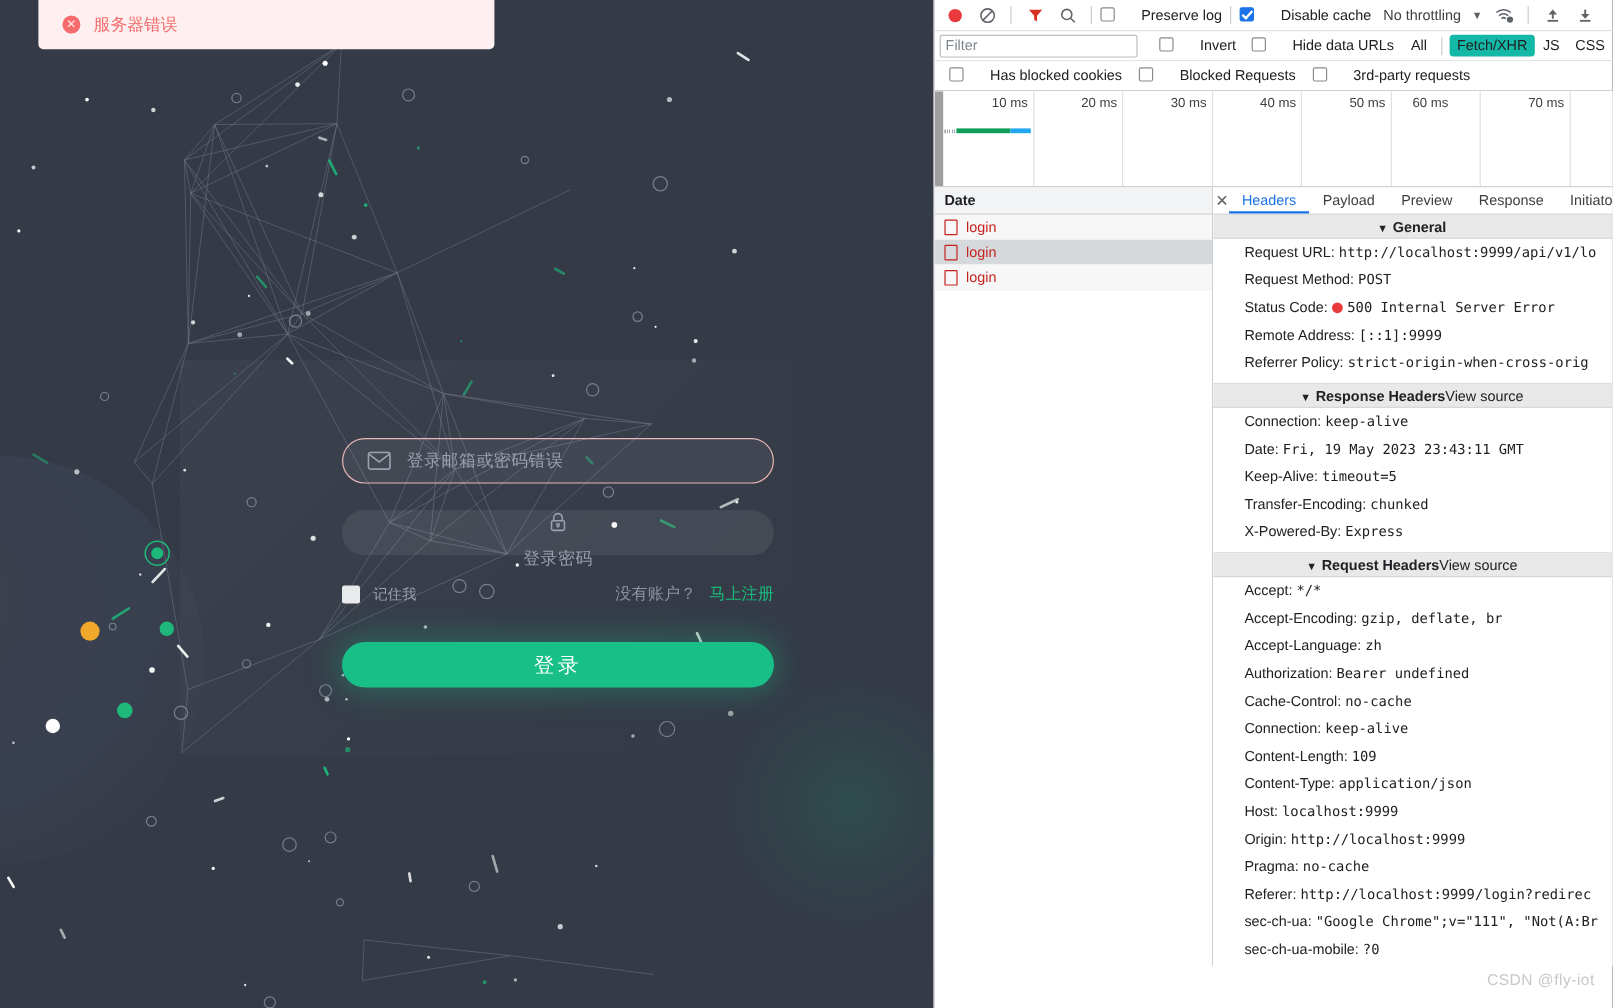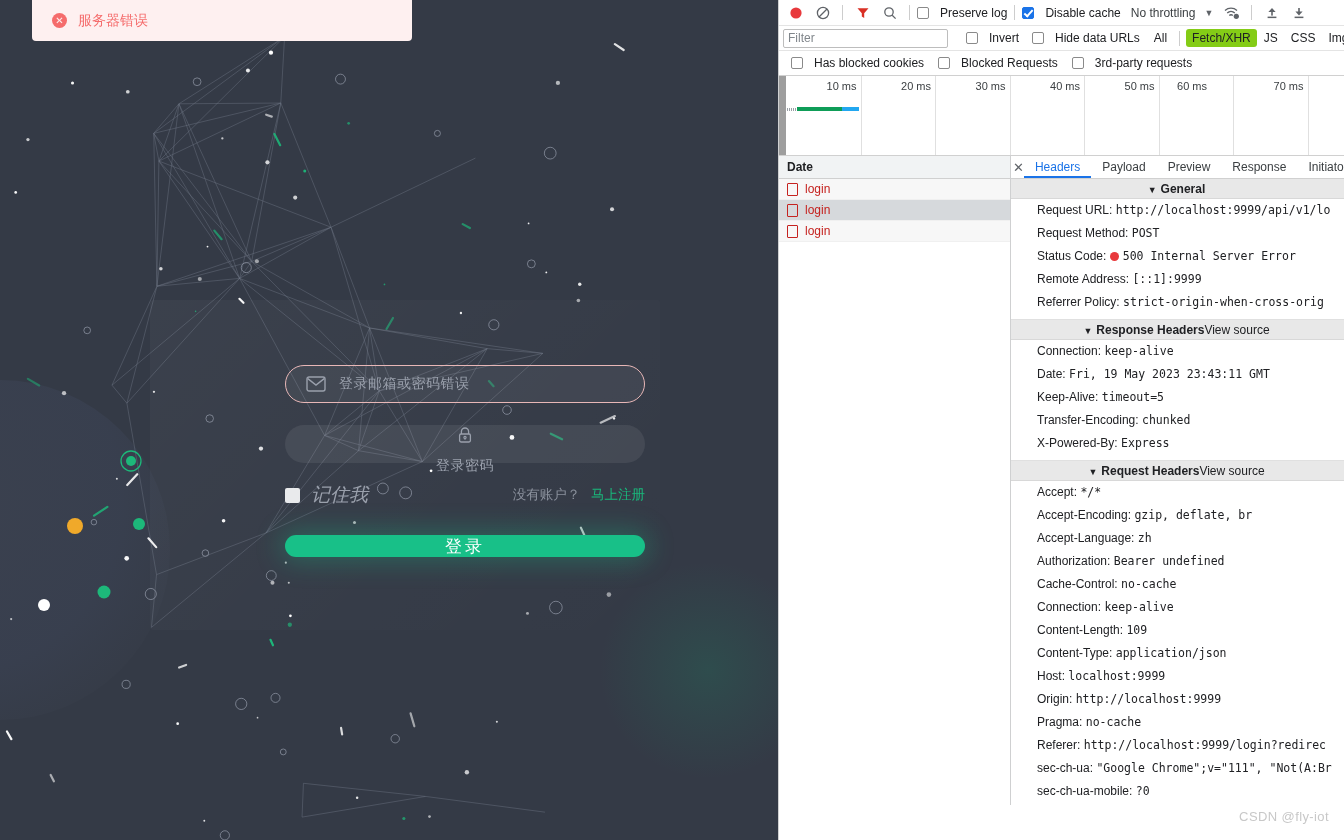--- a/index.html
+++ b/index.html
@@ -57,26 +57,26 @@
   .field svg { flex: none; }
 
   #row-options {
     position: absolute; left: 135px; top: 185px; width: 360px; height: 20px;
     display: flex; align-items: center; justify-content: space-between;
   }
   #remember { display: flex; align-items: center; gap: 11px; }
   #remember-box {
     width: 15px; height: 15px; background: #e9eaec; border-radius: 2px; flex: none;
   }
-  #remember-label { font-size: 19px; color: #9aa0ac; font-style: italic; }
+  #remember-label { font-size: 12px; color: #9aa0ac; }
   #signup-wrap { font-size: 13.5px; color: #8b919d; }
   #signup-link { color: #19b97c; margin-left: 7px; cursor: pointer; }
 
   #login-button {
-    position: absolute; left: 135px; top: 235px; width: 360px; height: 22px;
+    position: absolute; left: 135px; top: 235px; width: 360px; height: 38px;
     border: 0; border-radius: 19px;
     background: #18c088;
     color: #fff; font-size: 17px; font-family: "Liberation Sans", sans-serif;
     letter-spacing: 3px; cursor: pointer;
     box-shadow: 0 0 26px 5px rgba(24,192,136,.30);
   }
 
   
   #toast {
     position: absolute; left: 32px; top: 0; width: 380px; height: 41px;
@@ -97,21 +97,21 @@
     font-size: 12px;
     border-left: 1px solid #cfd0d1;
   }
   .dt-row { display: flex; align-items: center; height: 26px; padding: 0 4px; }
   #dt-toolbar { border-bottom: 1px solid #e4e4e4; gap: 2px; }
   .tb-btn {
     width: 25px; height: 22px; display: flex; align-items: center; justify-content: center;
     cursor: pointer; border-radius: 2px;
   }
   .vsep { width: 1px; height: 15px; background: #cdcdcd; margin: 0 5px; flex: none; }
-  .cb-wrap { display: flex; align-items: center; gap: 11px; cursor: pointer; white-space: nowrap; }
+  .cb-wrap { display: flex; gap: 22px; cursor: pointer; white-space: nowrap; }
   .cb {
     width: 12px; height: 12px; border: 1px solid #8a8a8a; border-radius: 2px;
     background: #fff; flex: none;
   }
   .cb.checked {
     background: #1a73e8; border-color: #1a73e8;
     position: relative;
   }
   .cb.checked::after {
     content: ""; position: absolute; left: 3px; top: 0px;
@@ -126,21 +126,21 @@
   #filter-input {
     width: 170px; height: 19px; border: 1px solid #bdbdbd; border-radius: 2px;
     font-size: 12px; padding: 0 4px; color: #202124; background: #fff;
     font-family: "Liberation Sans", sans-serif;
   }
   #filter-input::placeholder { color: #80868b; }
   .type-btn {
     padding: 2px 6px; border-radius: 3px; cursor: pointer; font-size: 12px;
     color: #202124; white-space: nowrap;
   }
-  .type-btn.active { background: #84cc16; }
+  .type-btn.active { background: #14b8a6; }
 
   #dt-checkbar { border-bottom: 1px solid #d0d0d0; gap: 14px; height: 25px; padding-left: 12px; }
 
   
   #overview {
     height: 80px; border-bottom: 1px solid #d0d0d0; position: relative; background: #fff;
     overflow: hidden;
   }
   #ov-handle {
     position: absolute; left: 0; top: 0; width: 7px; height: 100%;

